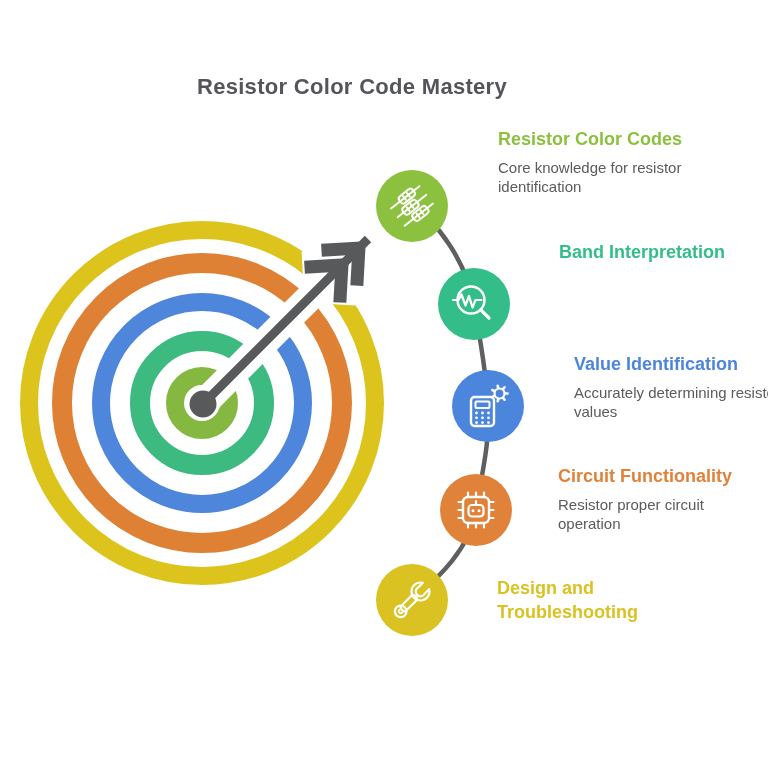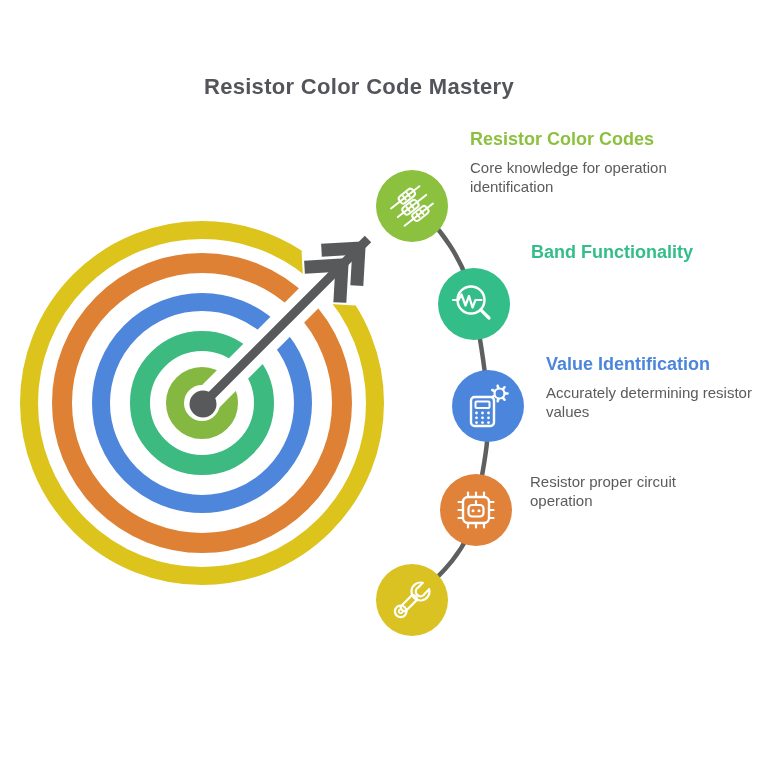--- a/index.html
+++ b/index.html
@@ -1,34 +1,34 @@
 <!DOCTYPE html>
 <html><head>
 <meta charset="utf-8">
 <style>
   html,body{margin:0;padding:0;}
   body{
     width:768px;height:768px;background:#ffffff;position:relative;overflow:hidden;
     font-family:"Liberation Sans", sans-serif;
   }
   .page-title{
-    position:absolute;left:7px;top:74px;width:704px;text-align:center;
+    position:absolute;left:0;top:74px;width:704px;text-align:center;
     font-size:22px;font-weight:bold;color:#54555a;letter-spacing:.3px;
   }
   .base-svg{position:absolute;left:0;top:0;z-index:1;}
   .step-icon{
     position:absolute;width:72px;height:72px;border-radius:50%;
     display:flex;align-items:center;justify-content:center;z-index:3;
   }
   #icon-1{left:376px;top:170px;}
   #icon-2{left:438px;top:268px;}
   #icon-3{left:452px;top:370px;}
   #icon-4{left:440px;top:474px;}
   #icon-5{left:376px;top:564px;}
-  .step-text{position:absolute;z-index:4;}
+  .step-text{position:absolute;z-index:4;margin-left:28px;}
   .step-heading{font-size:18px;font-weight:bold;white-space:nowrap;line-height:23px;}
   .step-desc{font-size:15px;color:#5b5b5d;line-height:19px;margin-top:7px;}
   #text-1{left:470px;top:128px;}  #text-1 .step-desc{width:205px;}
   #text-2{left:531px;top:241px;}  #text-2 .step-desc{width:210px;}
   #text-3{left:546px;top:353px;}  #text-3 .step-desc{width:225px;}
   #text-4{left:530px;top:465px;}  #text-4 .step-desc{width:200px;}
   #text-5{left:469px;top:576px;}
   #text-5 .step-heading{white-space:normal;width:165px;line-height:24px;}
   #text-5 .step-desc{width:215px;margin-top:11px;}
   .icon-svg{display:block;}
@@ -155,26 +155,28 @@
       <circle cx="0" cy="16" r="1.9" stroke-width="1.7"></circle>
       <path d="M -4.5,-19.8 A 9,9 0 1 0 4.5,-19.8 L 4.5,-13.7 A 4.8,4.8 0 1 1 -4.5,-13.7 Z" stroke-width="2.2" stroke-linejoin="round"></path>
     </g>
   </svg>
 </div>
 
 <div class="page-title">Resistor Color Code Mastery</div>
 
 <div class="step-text" id="text-1">
   <div class="step-heading" style="color: rgb(140, 192, 63);">Resistor Color Codes</div>
-  <div class="step-desc">Core knowledge for operation identification</div>
+  <div class="step-desc">Core knowledge for resistor identification</div>
 </div>
 <div class="step-text" id="text-2">
-  <div class="step-heading" style="color: rgb(51, 190, 137);">Band Functionality</div>
+  <div class="step-heading" style="color: rgb(51, 190, 137);">Band Interpretation</div>
 </div>
 <div class="step-text" id="text-3">
   <div class="step-heading" style="color: rgb(76, 134, 220);">Value Identification</div>
   <div class="step-desc">Accurately determining resistor values</div>
 </div>
 <div class="step-text" id="text-4">
+  <div class="step-heading" style="color: rgb(224, 130, 58);">Circuit Functionality</div>
   <div class="step-desc">Resistor proper circuit operation</div>
 </div>
 <div class="step-text" id="text-5">
+  <div class="step-heading" style="color: rgb(217, 194, 34);">Design and Troubleshooting</div>
 </div>
 
 </body></html>

